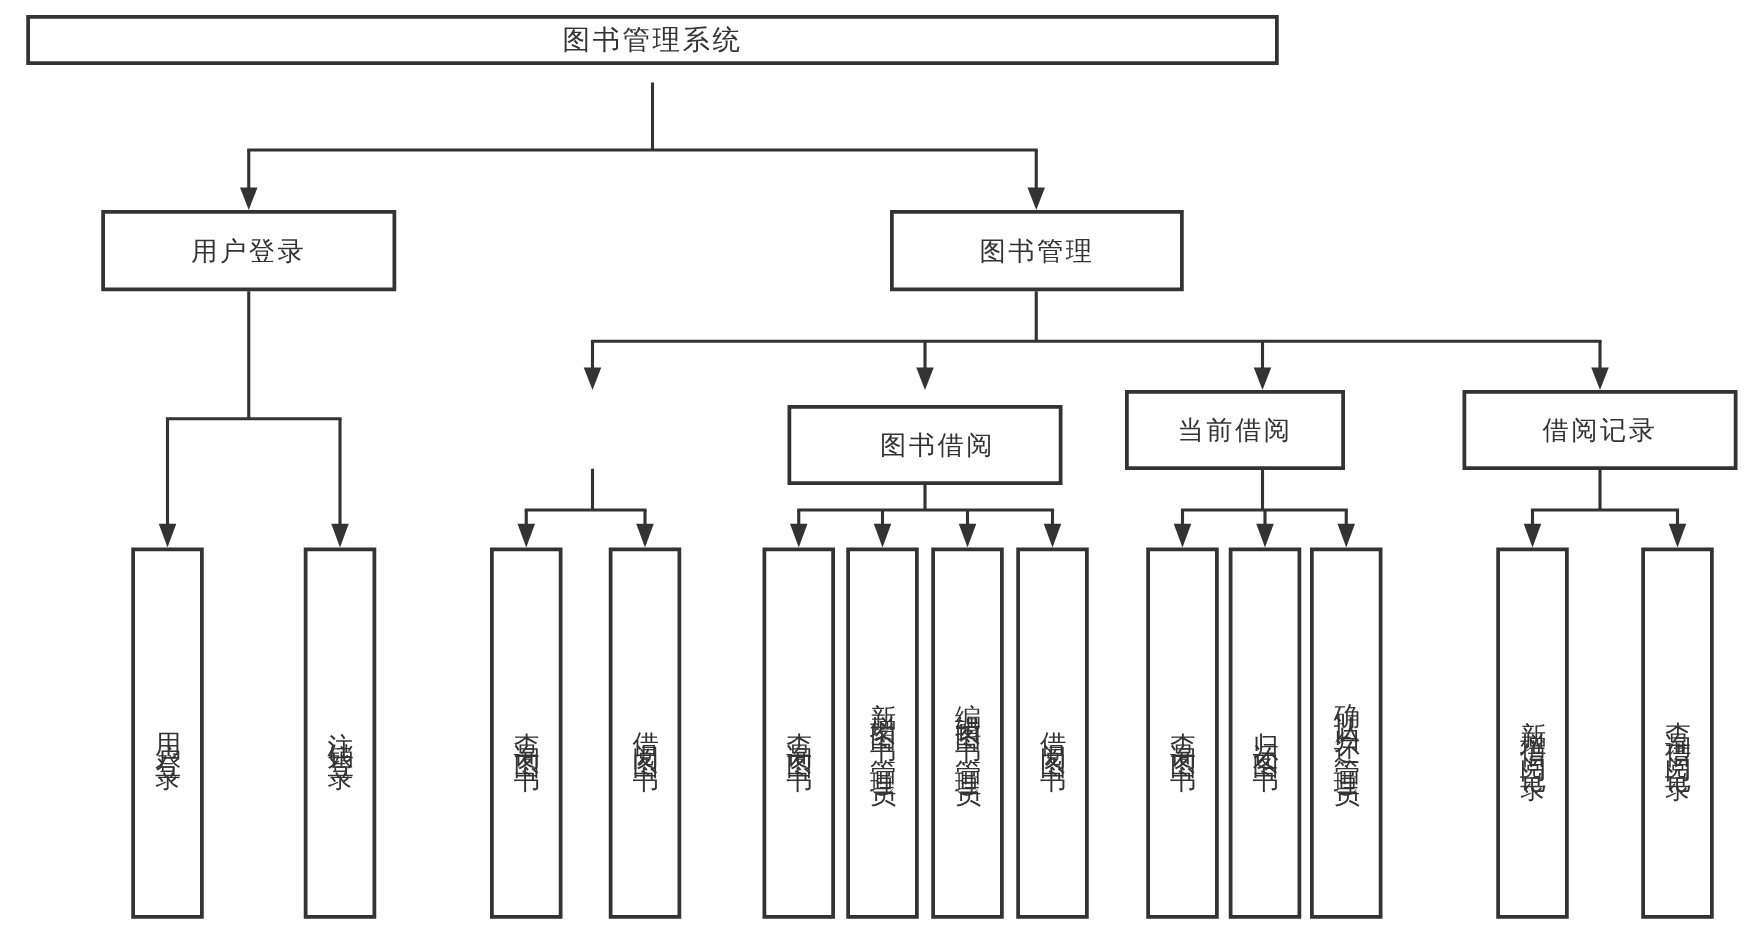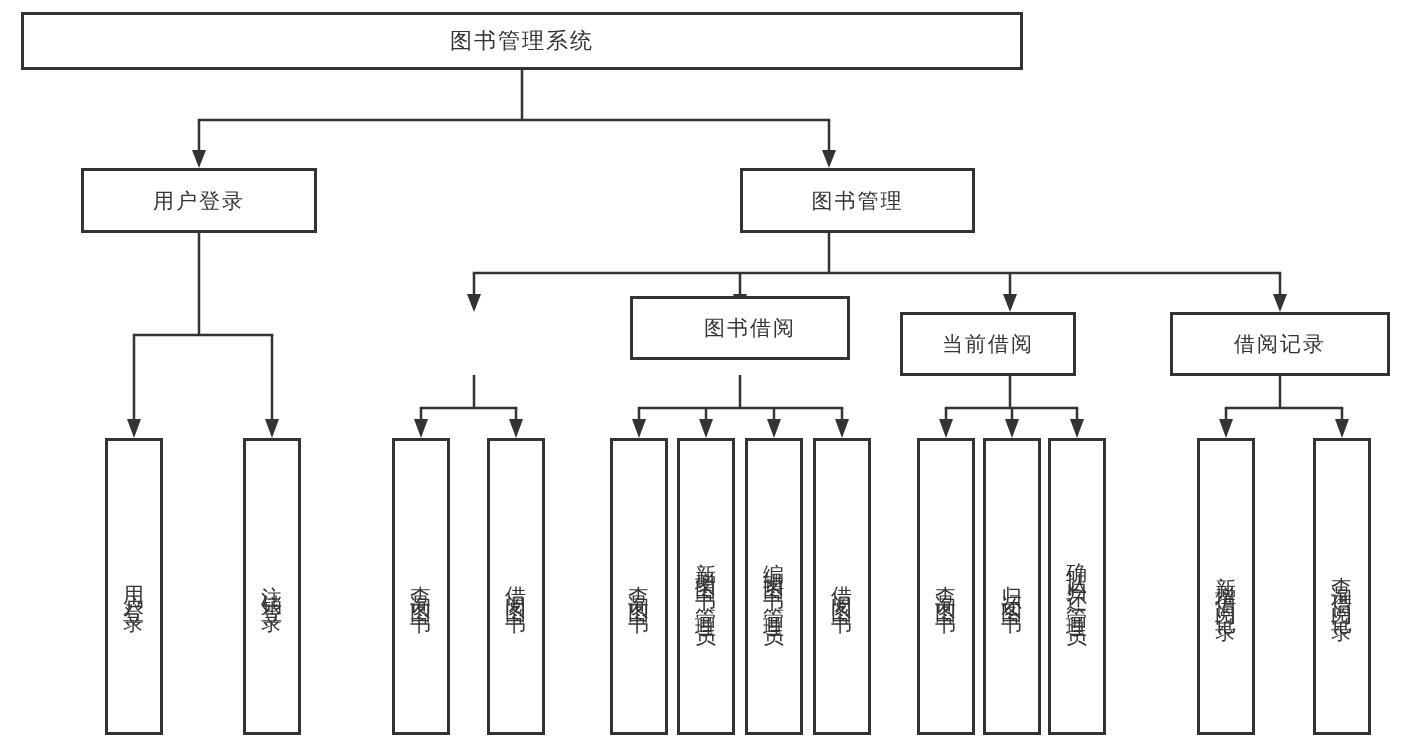--- a/index.html
+++ b/index.html
@@ -110,32 +110,32 @@
     <polygon points="1077,438 1070,419 1084,419"></polygon>
 
     <line x1="1280" y1="375" x2="1280" y2="408"></line>
     <line x1="1224.75" y1="408" x2="1343.25" y2="408"></line>
     <line x1="1226" y1="408" x2="1226" y2="422"></line>
     <line x1="1342" y1="408" x2="1342" y2="422"></line>
     <polygon points="1226,438 1219,419 1233,419"></polygon>
     <polygon points="1342,438 1335,419 1349,419"></polygon>
   </svg>
 
-  <div class="node hnode root" style="left:21px; top:12px; width:1002px; height:58px;">
+  <div class="node hnode root" style="left:21px; top:12px; width:1002px; height:40px;">
     <span>图书管理系统</span>
   </div>
 
   <div class="node hnode" style="left:81px; top:168px; width:236px; height:65px;">
     <span>用户登录</span>
   </div>
-  <div class="node hnode" style="left:740px; top:168px; width:235px; height:65px;">
+  <div class="node hnode" style="left:712px; top:168px; width:235px; height:65px;">
     <span>图书管理</span>
   </div>
 
-  <div class="node hnode" style="left:630px; top:296px; width:220px; height:64px;padding-left:20px;">
+  <div class="node hnode" style="left:630px; top:324px; width:220px; height:64px;padding-left:20px;">
     <span>图书借阅</span>
   </div>
   <div class="node hnode" style="left:900px; top:312px; width:176px; height:64px;">
     <span>当前借阅</span>
   </div>
   <div class="node hnode" style="left:1170px; top:312px; width:220px; height:64px;">
     <span>借阅记录</span>
   </div>
 
   <div class="node vnode" style="left:105px; top:438px; width:58px; height:297px;">

